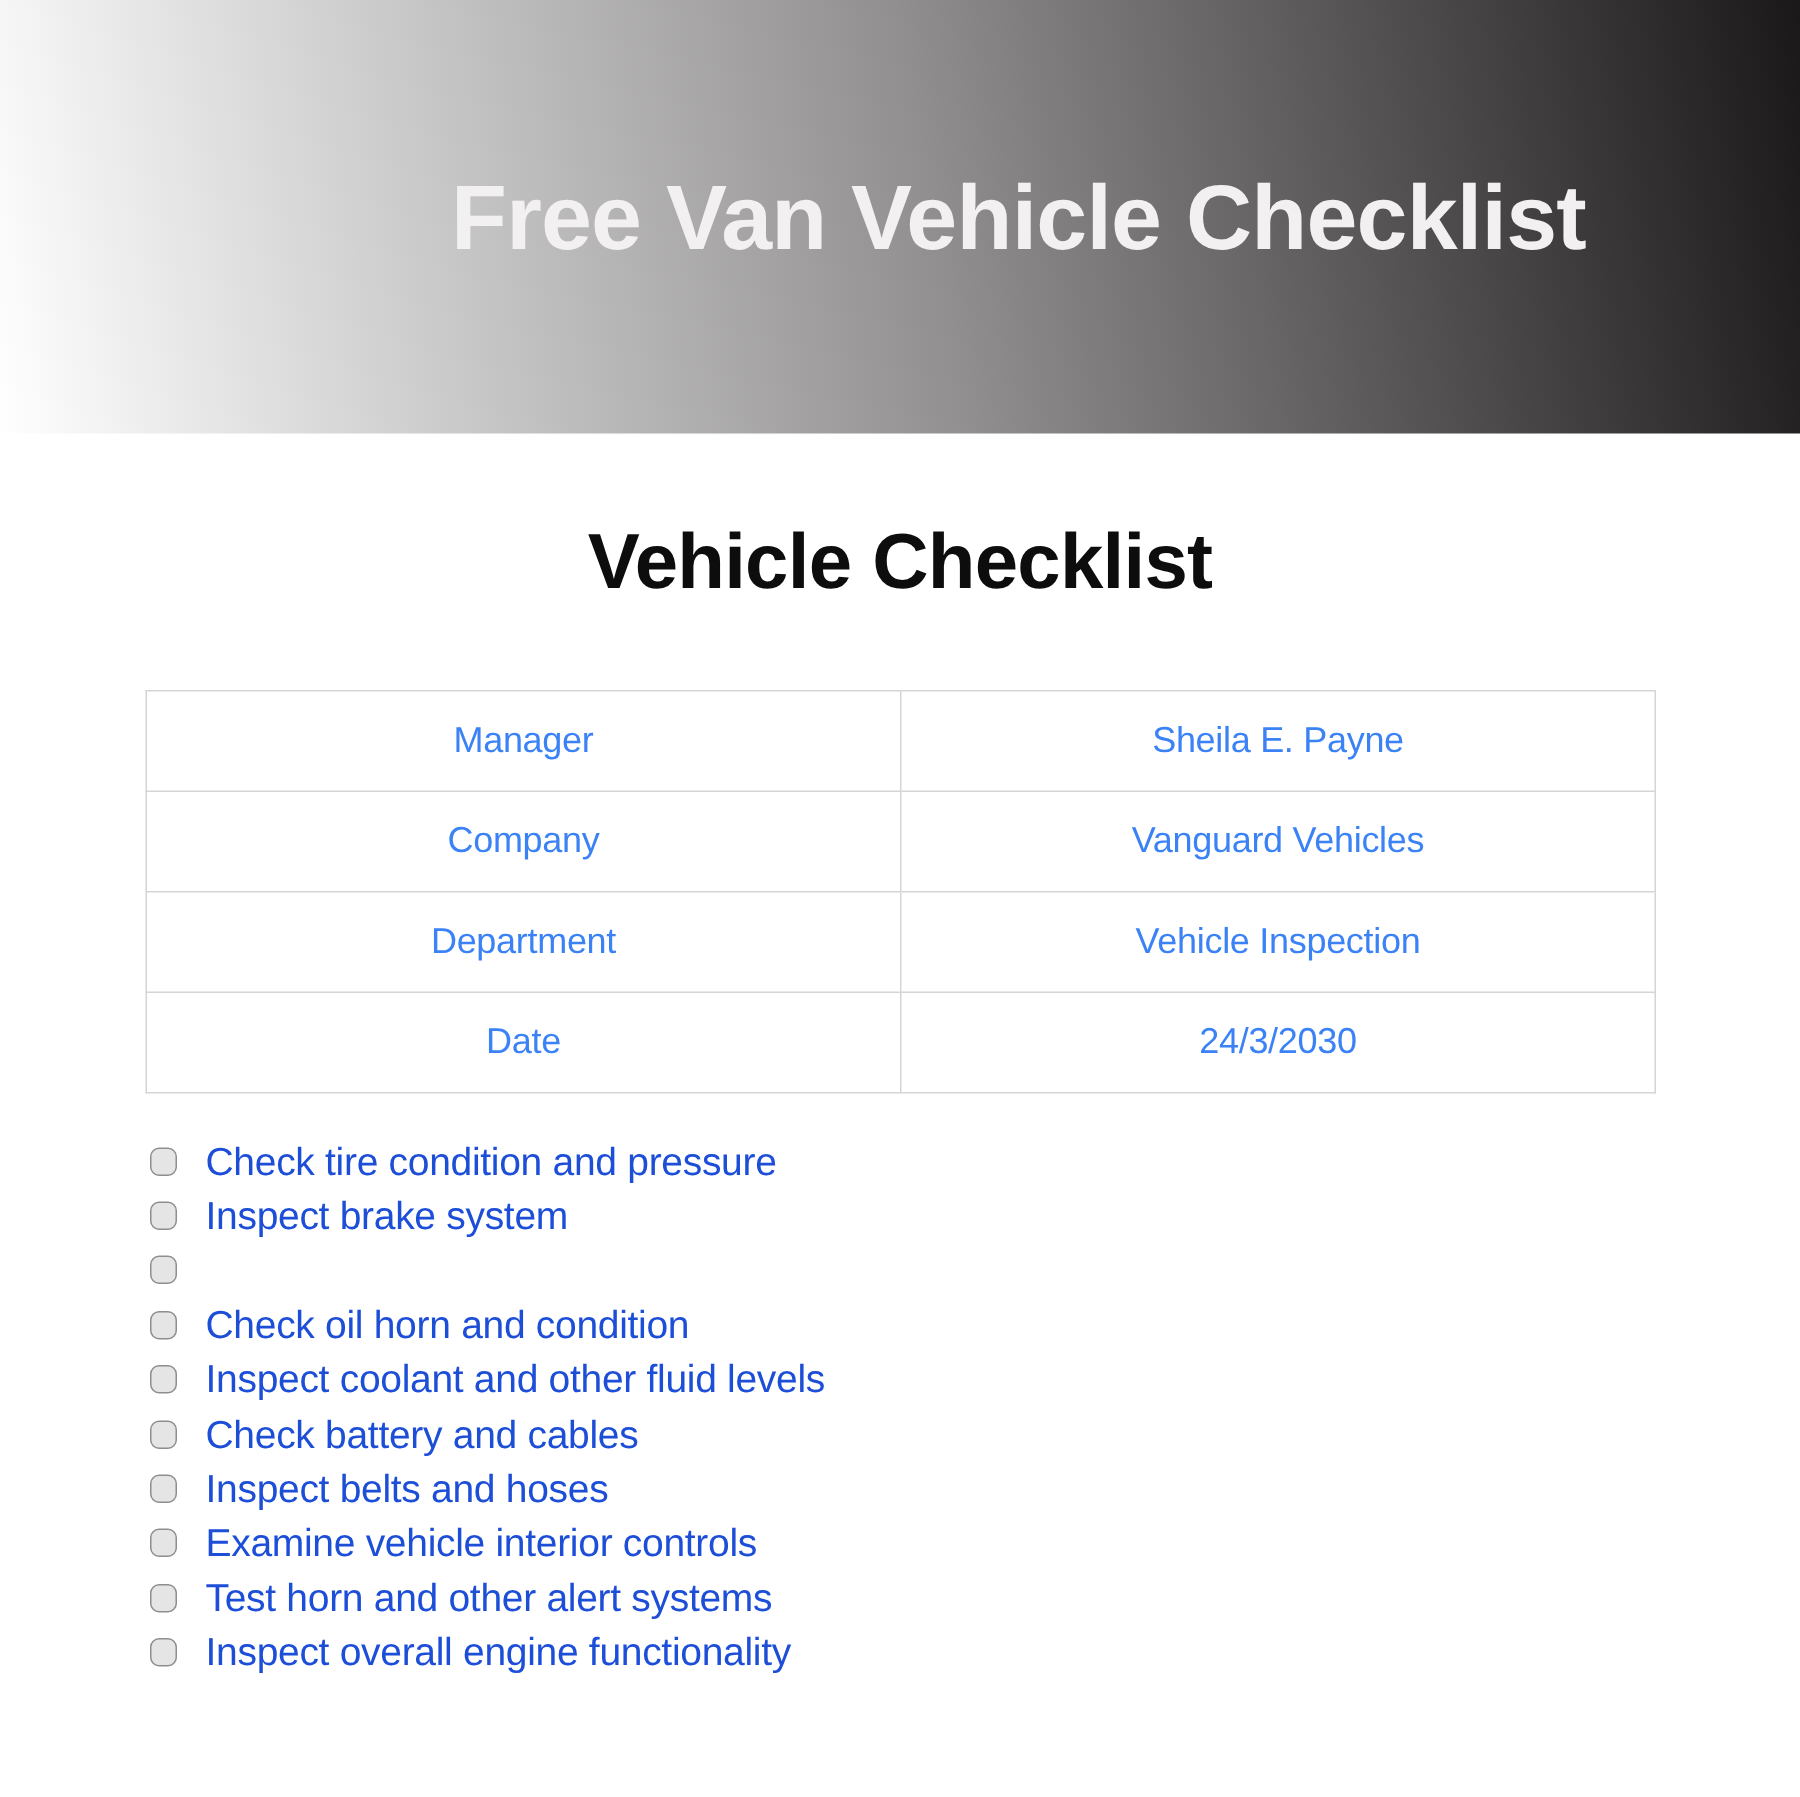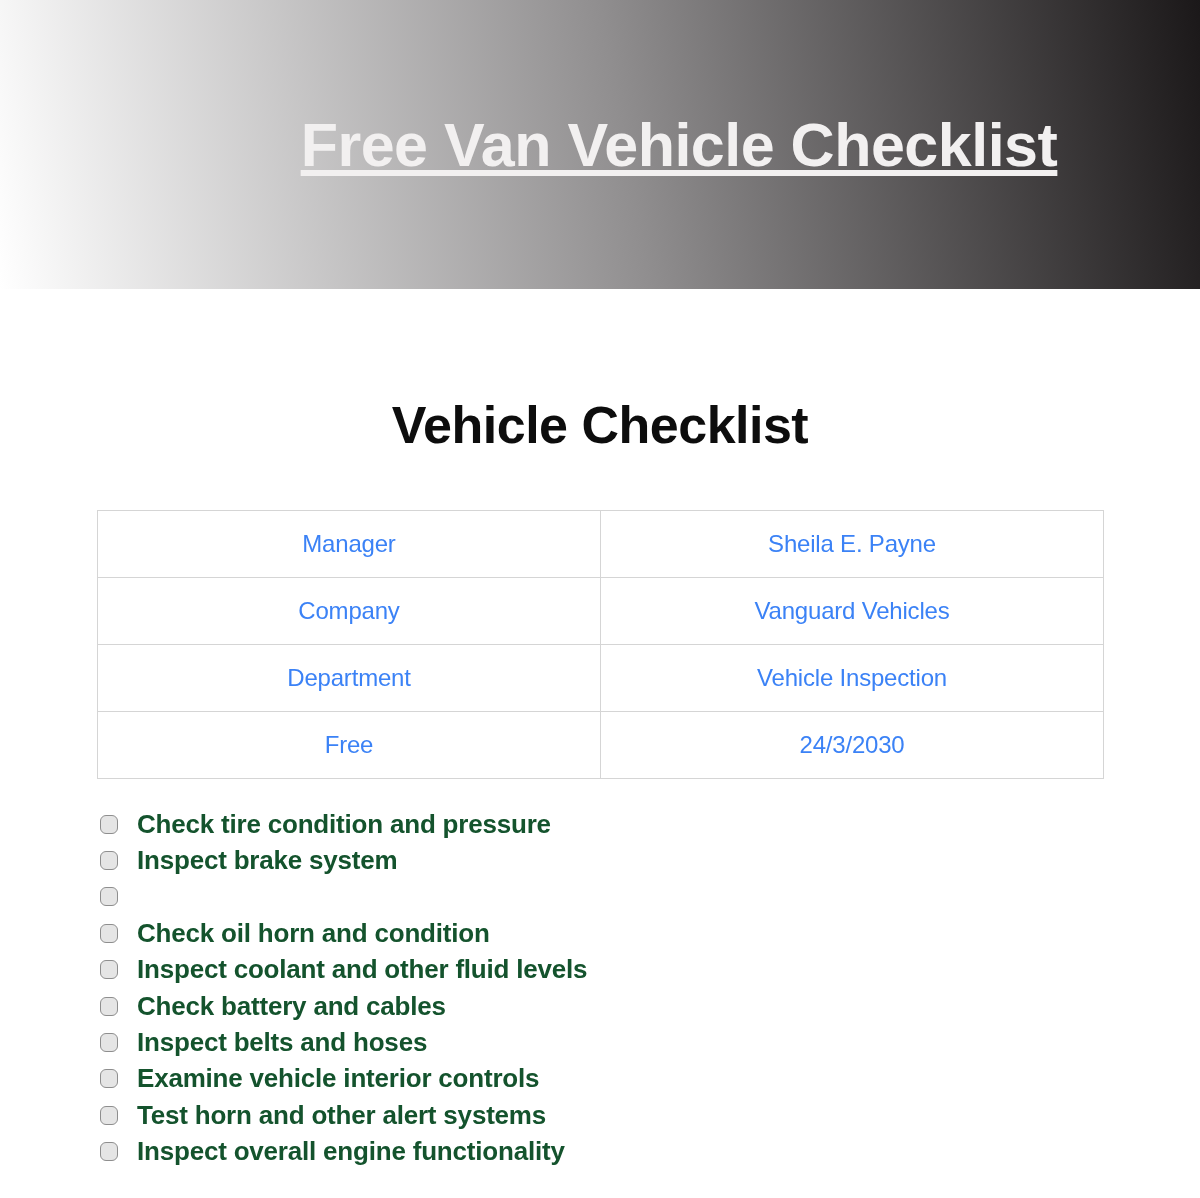--- a/index.html
+++ b/index.html
@@ -19,25 +19,24 @@
     align-items: center;
     justify-content: center;
     padding-left: 158px;
   }
   .banner-title {
     font-size: 61px;
     font-weight: bold;
     letter-spacing: -0.5px;
     color: #f2f0f0;
     white-space: nowrap;
-    text-decoration: underline;
   }
   
   .page-heading {
-    margin-top: 110px;
+    margin-top: 60px;
     text-align: center;
     font-size: 52px;
     font-weight: bold;
     letter-spacing: -0.5px;
     color: #0d0d0d;
     line-height: 1;
   }
   
   .info-table {
     margin: 59px 0 0 97px;
@@ -69,24 +68,23 @@
     width: 18px;
     height: 19px;
     border: 1.5px solid #8e8e8e;
     border-radius: 6px;
     background: #e5e5e5;
     margin-right: 19px;
     cursor: pointer;
   }
   .check-label {
     font-size: 26px;
-    color: #14532d;
+    color: #1d4ed8;
     letter-spacing: -0.2px;
     white-space: nowrap;
-    font-weight: bold;
   }
 </style>
 </head>
 <body>
 
 <div class="banner">
   <div class="banner-title">Free Van Vehicle Checklist</div>
 </div>
 
 <div class="page-heading">Vehicle Checklist</div>
@@ -99,21 +97,21 @@
     </tr>
     <tr>
       <td>Company</td>
       <td>Vanguard Vehicles</td>
     </tr>
     <tr>
       <td>Department</td>
       <td>Vehicle Inspection</td>
     </tr>
     <tr>
-      <td>Free</td>
+      <td>Date</td>
       <td>24/3/2030</td>
     </tr>
   </tbody>
 </table>
 
 <div class="checklist">
 
   <div class="check-item">
     <span class="checkbox"></span>
     <span class="check-label">Check tire condition and pressure</span>

